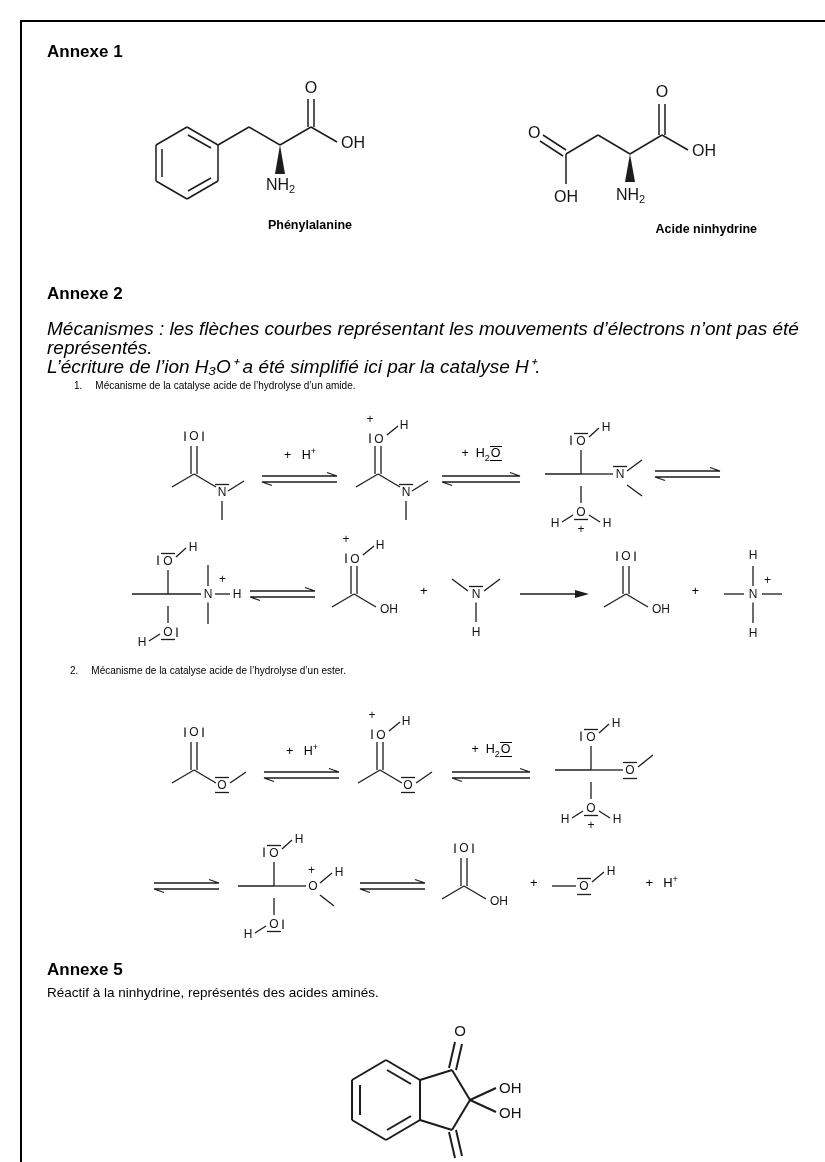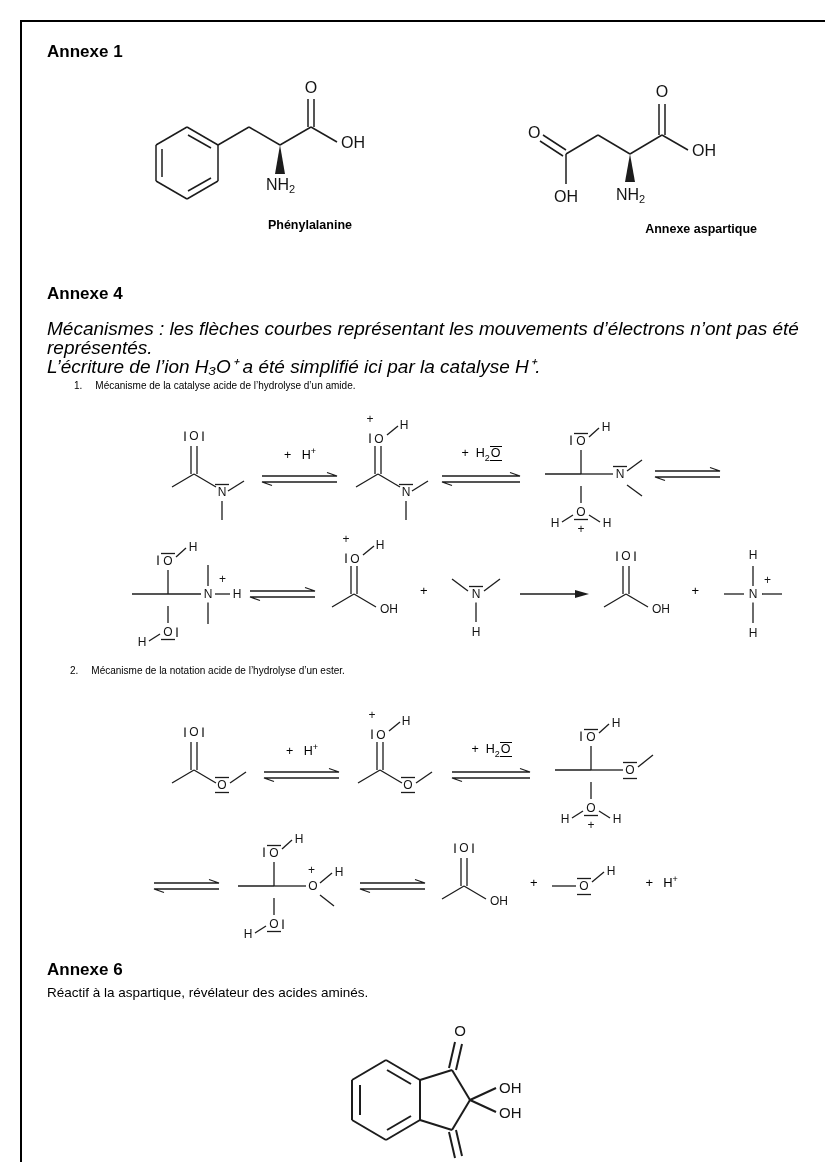--- a/index.html
+++ b/index.html
@@ -70,23 +70,23 @@
       <line x1="84" y1="55" x2="116" y2="74"></line>
       <line x1="116" y1="74" x2="148" y2="55"></line>
     <line x1="145" y1="55" x2="145" y2="24"></line>
       <line x1="151" y1="55" x2="151" y2="24"></line>
     <text x="148" y="17" text-anchor="middle">O</text>
     <line x1="148" y1="55" x2="174" y2="70"></line>
     <text x="178" y="76">OH</text>
     <polygon points="116,74 111,102 121,102"></polygon>
     <text x="102" y="120"><tspan>NH</tspan><tspan font-size="11" dy="3">2</tspan></text>
   </svg>
-  <div class="mol-label" style="left:520px;top:200px;width:215px">Annexe aspartique</div>
-
-  <div class="h1" style="left:25px;top:262px">Annexe 4</div>
+  <div class="mol-label" style="left:520px;top:200px;width:215px">Acide ninhydrine</div>
+
+  <div class="h1" style="left:25px;top:262px">Annexe 2</div>
   <div class="note" style="left:25px;top:297px">
     <span>Mécanismes : les flèches courbes représentant les mouvements d’électrons n’ont pas été représentés.</span><br>
     <span>L’écriture de l’ion H₃O⁺ a été simplifié ici par la catalyse H⁺.</span>
   </div>
   <div class="li" style="left:52px;top:358px">
     <span class="num">1.</span><span>Mécanisme de la catalyse acide de l’hydrolyse d’un amide.</span>
   </div>
 
   <div class="row" style="left:142px;top:388px;height:128px">
     <svg class="struct" width="90" height="124">
@@ -228,21 +228,21 @@
       <line x1="48" y1="54" x2="48" y2="34"></line>
       <text x="48" y="27" text-anchor="middle">H</text>
       <line x1="48" y1="70.5" x2="48" y2="91"></line>
       <text x="48" y="105" text-anchor="middle">H</text>
       <line x1="39" y1="62" x2="19" y2="62"></line>
         <line x1="57" y1="62" x2="77" y2="62"></line>
     </svg>
   </div>
 
   <div class="li" style="left:48px;top:643px">
-    <span class="num">2.</span><span>Mécanisme de la notation acide de l’hydrolyse d’un ester.</span>
+    <span class="num">2.</span><span>Mécanisme de la catalyse acide de l’hydrolyse d’un ester.</span>
   </div>
 
   <div class="row" style="left:142px;top:684px;height:128px">
     <svg class="struct" width="92" height="124">
       <line x1="8" y1="75" x2="30" y2="62"></line>
       <line x1="27" y1="62" x2="27" y2="34"></line>
         <line x1="33" y1="62" x2="33" y2="34"></line>
       <text x="30" y="28" text-anchor="middle">O</text>
       <line x1="21" y1="19.5" x2="21" y2="29"></line>
         <line x1="39" y1="19.5" x2="39" y2="29"></line>
@@ -351,22 +351,22 @@
       <text x="40" y="66" text-anchor="middle">O</text>
       <line x1="33" y1="54.5" x2="47" y2="54.5"></line>
         <line x1="33" y1="70.5" x2="47" y2="70.5"></line>
       <line x1="48" y1="58" x2="60" y2="48"></line>
       <text x="67" y="51" text-anchor="middle">H</text>
     </svg>
     <span class="plus-sep">+</span>
     <span class="hplus"><span>H</span><sup>+</sup></span>
   </div>
 
-  <div class="h1" style="left:25px;top:938px">Annexe 6</div>
-  <div class="plain" style="left:25px;top:963px">Réactif à la aspartique, révélateur des acides aminés.</div>
+  <div class="h1" style="left:25px;top:938px">Annexe 5</div>
+  <div class="plain" style="left:25px;top:963px">Réactif à la ninhydrine, représentés des acides aminés.</div>
 
   <svg class="thick" style="position:absolute;left:318px;top:1002px" width="205" height="158">
     <line x1="46" y1="36" x2="80" y2="56"></line>
       <line x1="80" y1="56" x2="80" y2="96"></line>
     <line x1="80" y1="96" x2="46" y2="116"></line>
       <line x1="46" y1="116" x2="12" y2="96"></line>
     <line x1="12" y1="96" x2="12" y2="56"></line>
       <line x1="12" y1="56" x2="46" y2="36"></line>
     <line x1="47" y1="46" x2="71" y2="60"></line>
       <line x1="71" y1="92" x2="47" y2="106"></line>

